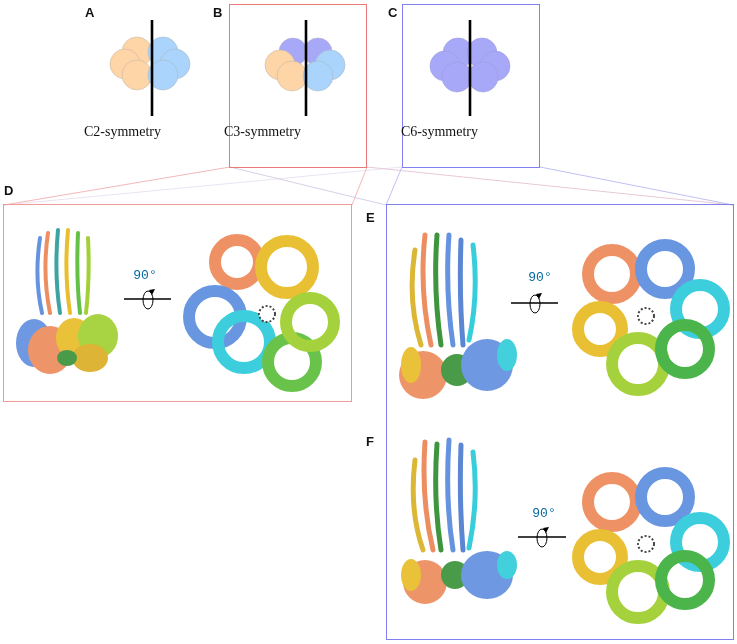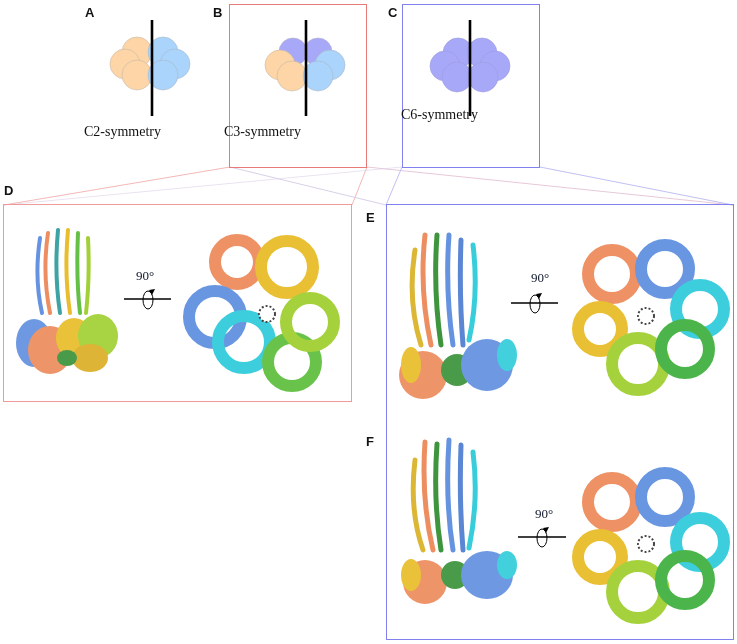--- a/index.html
+++ b/index.html
@@ -1,20 +1,20 @@
 <!DOCTYPE html>
 <html><head>
 <meta charset="utf-8">
 <style>
   html, body { margin:0; padding:0; background:#ffffff; }
   body { width:737px; height:644px; position:relative; overflow:hidden; font-family:"Liberation Sans", sans-serif; }
   .panel-letter { position:absolute; font-family:"Liberation Sans", sans-serif; font-weight:bold; font-size:13px; color:#111; }
   .caption { position:absolute; font-family:"Liberation Serif", serif; font-size:14px; color:#111; text-align:left; width:140px; }
   .box { position:absolute; box-sizing:border-box; background:transparent; }
-  .rot-label { position:absolute; font-family:Liberation Serif, serif; font-size:13px; color:#0f172a; text-align:center; width:40px; }
+  .rot-label { position:absolute; font-family:Liberation Mono, monospace; font-size:13px; color:#0369a1; text-align:center; width:40px; }
   svg { position:absolute; overflow:visible; }
 </style>
 </head>
 <body>
 
 <svg width="737" height="644" style="left:0;top:0;">
   <line x1="230" y1="167" x2="4" y2="205" stroke="#f4b8b8" stroke-width="1"></line>
   <line x1="367" y1="167" x2="352" y2="205" stroke="#f4b8b8" stroke-width="1"></line>
   <line x1="230" y1="167" x2="386" y2="205" stroke="#d8d0e8" stroke-width="1"></line>
   <line x1="367" y1="167" x2="733" y2="205" stroke="#e8c8d8" stroke-width="1"></line>
@@ -58,21 +58,21 @@
   <g fill="#a8a8f8" stroke="#9a9ae0" stroke-width="0.6">
     <circle cx="38" cy="38" r="15"></circle>
     <circle cx="62" cy="38" r="15"></circle>
     <circle cx="25" cy="51" r="15"></circle>
     <circle cx="75" cy="51" r="15"></circle>
     <circle cx="37" cy="62" r="15"></circle>
     <circle cx="63" cy="62" r="15"></circle>
   </g>
   <line x1="50" y1="5" x2="50" y2="101" stroke="#000" stroke-width="2.6"></line>
 </svg>
-<div class="caption" style="left:401px;top:107px;">C6-symmetry</div>
+<div class="caption" style="left:401px;top:124px;">C6-symmetry</div>
 
 <div class="panel-letter" style="left:4px;top:183px;">D</div>
 <div class="box" style="left:3px;top:204px;width:349px;height:198px;border:1px solid #f09a9a;"></div>
 
 <svg width="120" height="170" style="left:12px;top:218px;">
   <g fill="none" stroke-width="4" stroke-linecap="round" opacity="0.9">
     <path d="M28 20 Q22 60 30 95" stroke="#5588dd"></path>
     <path d="M36 15 Q30 55 38 95" stroke="#ec8250"></path>
     <path d="M46 12 Q42 55 48 95" stroke="#2a9a9a"></path>
     <path d="M56 12 Q52 55 58 95" stroke="#e6b818"></path>

